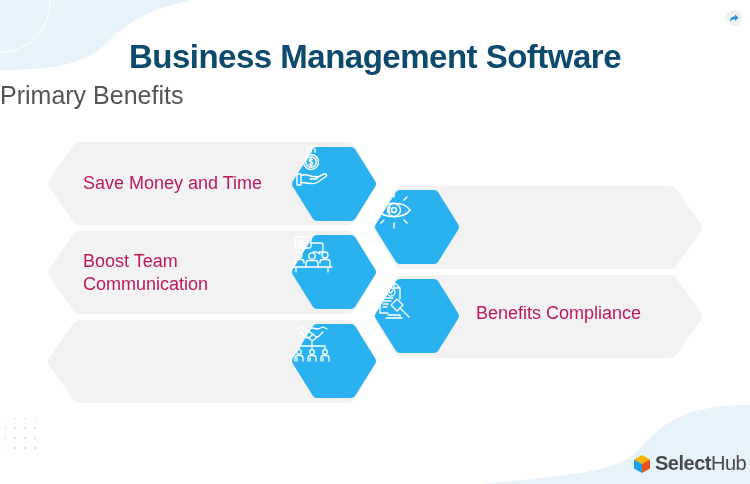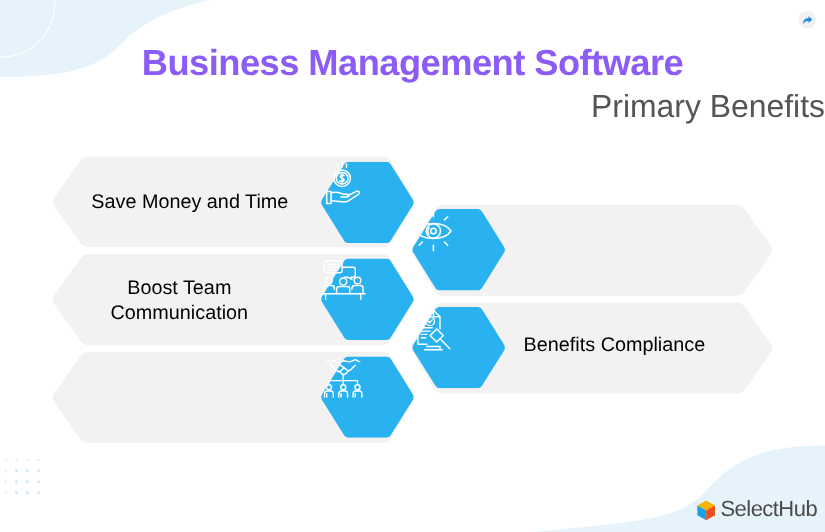--- a/index.html
+++ b/index.html
@@ -4,43 +4,43 @@
 <style>
   html, body { margin: 0; padding: 0; }
   body {
     width: 750px; height: 484px; position: relative; overflow: hidden;
     background: #ffffff;
     font-family: "Liberation Sans", "DejaVu Sans", sans-serif;
   }
   .bg-svg { position: absolute; left: 0; top: 0; width: 750px; height: 484px; }
   .title {
     position: absolute; left: 0; top: 38px; width: 750px; text-align: center;
-    font-size: 33px; font-weight: bold; color: #8b5cf6; letter-spacing: -0.5px;
+    font-size: 33px; font-weight: bold; color: #0c4a6e; letter-spacing: -0.5px;
   }
   .subtitle {
-    position: absolute; left: 0; top: 81px; width: 750px; text-align: right;
-    font-size: 29px; color: #555555;
+    position: absolute; left: 0; top: 81px; width: 750px; text-align: left;
+    font-size: 25px; color: #555555;
   }
   .card { position: absolute; }
   .card svg.shape { position: absolute; left: 0; top: 0; }
   .card-label {
-    position: absolute; color: #000000; font-size: 18px; line-height: 23px;
+    position: absolute; color: #be185d; font-size: 18px; line-height: 23px;
     display: flex; align-items: center;
   }
   .hex { position: absolute; }
   .hex svg { position: absolute; left: 0; top: 0; }
   .icon { position: absolute; left: 0; top: 0; width: 100%; height: 100%; display:flex; align-items:center; justify-content:center; }
   .share-btn {
     position: absolute; left: 726px; top: 10px; width: 16px; height: 16px;
     border-radius: 50%; background: #f1f1f1;
     display: flex; align-items: center; justify-content: center;
   }
   .logo { position: absolute; left: 633px; top: 452px; display: flex; align-items: center; }
   .logo-text { font-size: 20px; color: #4a4a4a; letter-spacing: -0.5px; }
-  .logo-text b { font-weight: normal; }
+  .logo-text b { font-weight: bold; }
   .dots { position: absolute; left: 5px; top: 418px; }
 </style>
 </head>
 <body>
 
 <svg class="bg-svg" viewBox="0 0 750 484">
   <path d="M0 0 H190 C150 10 130 20 110 40 C90 62 60 70 0 70 Z" fill="#e6f3fb"></path>
   <path d="M0 52 C30 52 50 30 50 0" fill="none" stroke="#ffffff" stroke-width="1"></path>
   <path d="M750 405 C690 405 665 420 640 448 C620 470 590 474 480 484 H750 Z" fill="#e6f3fb"></path>
 </svg>
@@ -124,21 +124,21 @@
         <circle cx="20" cy="20" r="2.5"></circle>
       <path d="M16 17 A5 5 0 0 0 16 23"></path>
     </svg>
   </div>
 </div>
 
 <div class="card" style="left:47px;top:231px;width:330px;height:83px;">
   <svg class="shape" width="330" height="83" viewBox="0 0 330 83">
     <path d="M26 4 Q29 0 34 0 H300 Q305 0 308 4 L328 38 Q330 41.5 328 45 L308 79 Q305 83 300 83 H34 Q29 83 26 79 L2 45 Q0 41.5 2 38 Z" fill="#f2f2f2"></path>
   </svg>
-  <div class="card-label" style="left:36px;top:0;height:83px;width:160px;text-align:center;">Boost Team Communication</div>
+  <div class="card-label" style="left:36px;top:0;height:83px;width:160px;">Boost Team Communication</div>
 </div>
 <div class="hex" style="left:291px;top:235px;width:86px;height:74px;">
   <svg width="86" height="74" viewBox="0 0 86 74">
       <path d="M22 2 Q23.5 0 26 0 H60 Q62.5 0 64 2 L84 34 Q86 37 84 40 L64 72 Q62.5 74 60 74 H26 Q23.5 74 22 72 L2 40 Q0 37 2 34 Z" fill="#29b2ef"></path>
     </svg>
   <div class="icon">
     <svg width="42" height="40" viewBox="0 0 42 40" fill="none" stroke="#fff" stroke-width="1.3" stroke-linecap="round" stroke-linejoin="round">
       <rect x="4" y="2" width="16" height="11" rx="2"></rect>
       <line x1="7" y1="5.5" x2="17" y2="5.5"></line>
         <line x1="7" y1="8" x2="17" y2="8"></line>

